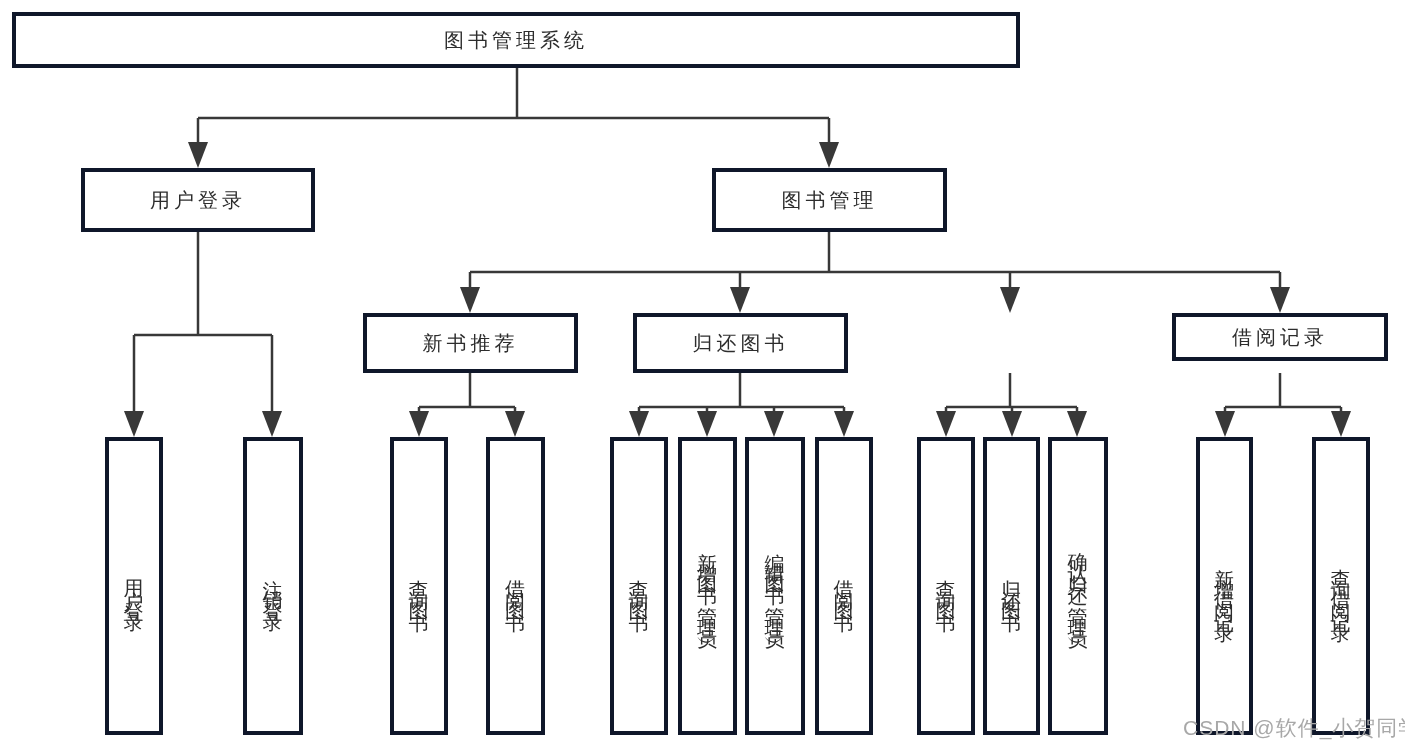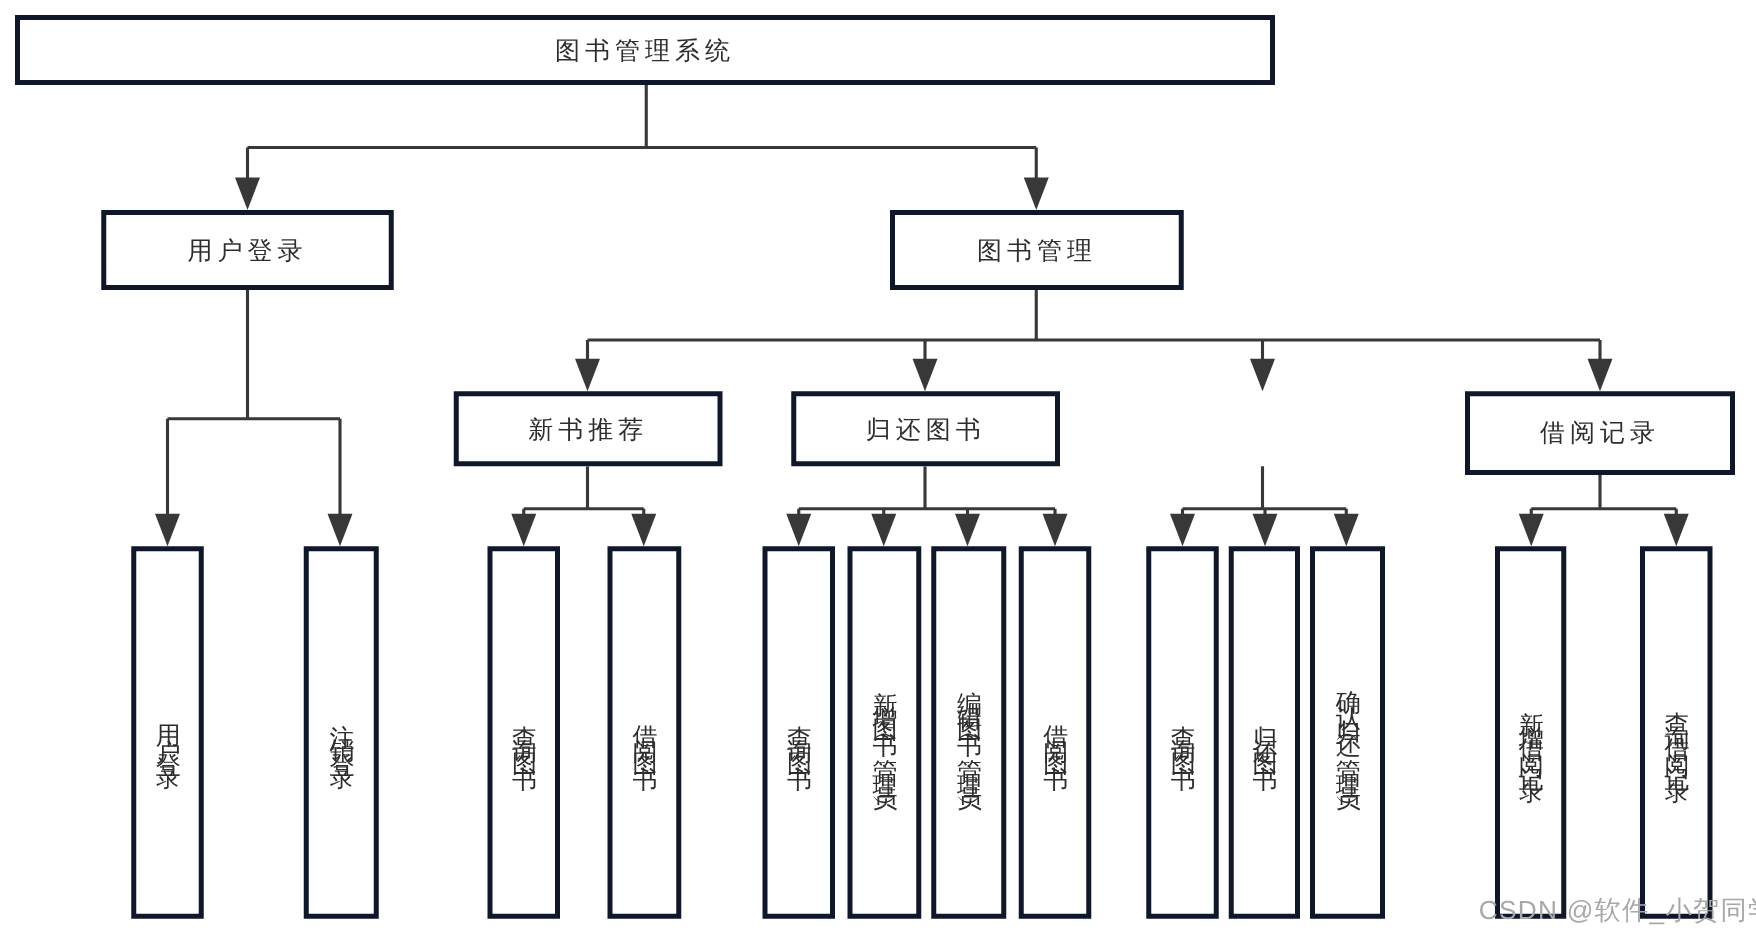--- a/index.html
+++ b/index.html
@@ -120,21 +120,21 @@
   <div class="node h" style="left:363px;top:313px;width:215px;height:60px">
     <span class="t">新书推荐</span>
   </div>
 
   <div class="node h" style="left:712px;top:168px;width:235px;height:64px">
     <span class="t">图书管理</span>
   </div>
   <div class="node h" style="left:633px;top:313px;width:215px;height:60px">
     <span class="t">归还图书</span>
   </div>
-  <div class="node h" style="left:1172px;top:313px;width:216px;height:67px">
+  <div class="node h" style="left:1172px;top:313px;width:216px;height:48px">
     <span class="t">借阅记录</span>
   </div>
 
   <div class="node v" style="left:105px;top:437px;width:58px;height:298px">
     <span class="t">用户登录</span>
   </div>
   <div class="node v" style="left:243px;top:437px;width:60px;height:298px">
     <span class="t">注销登录</span>
   </div>
 

